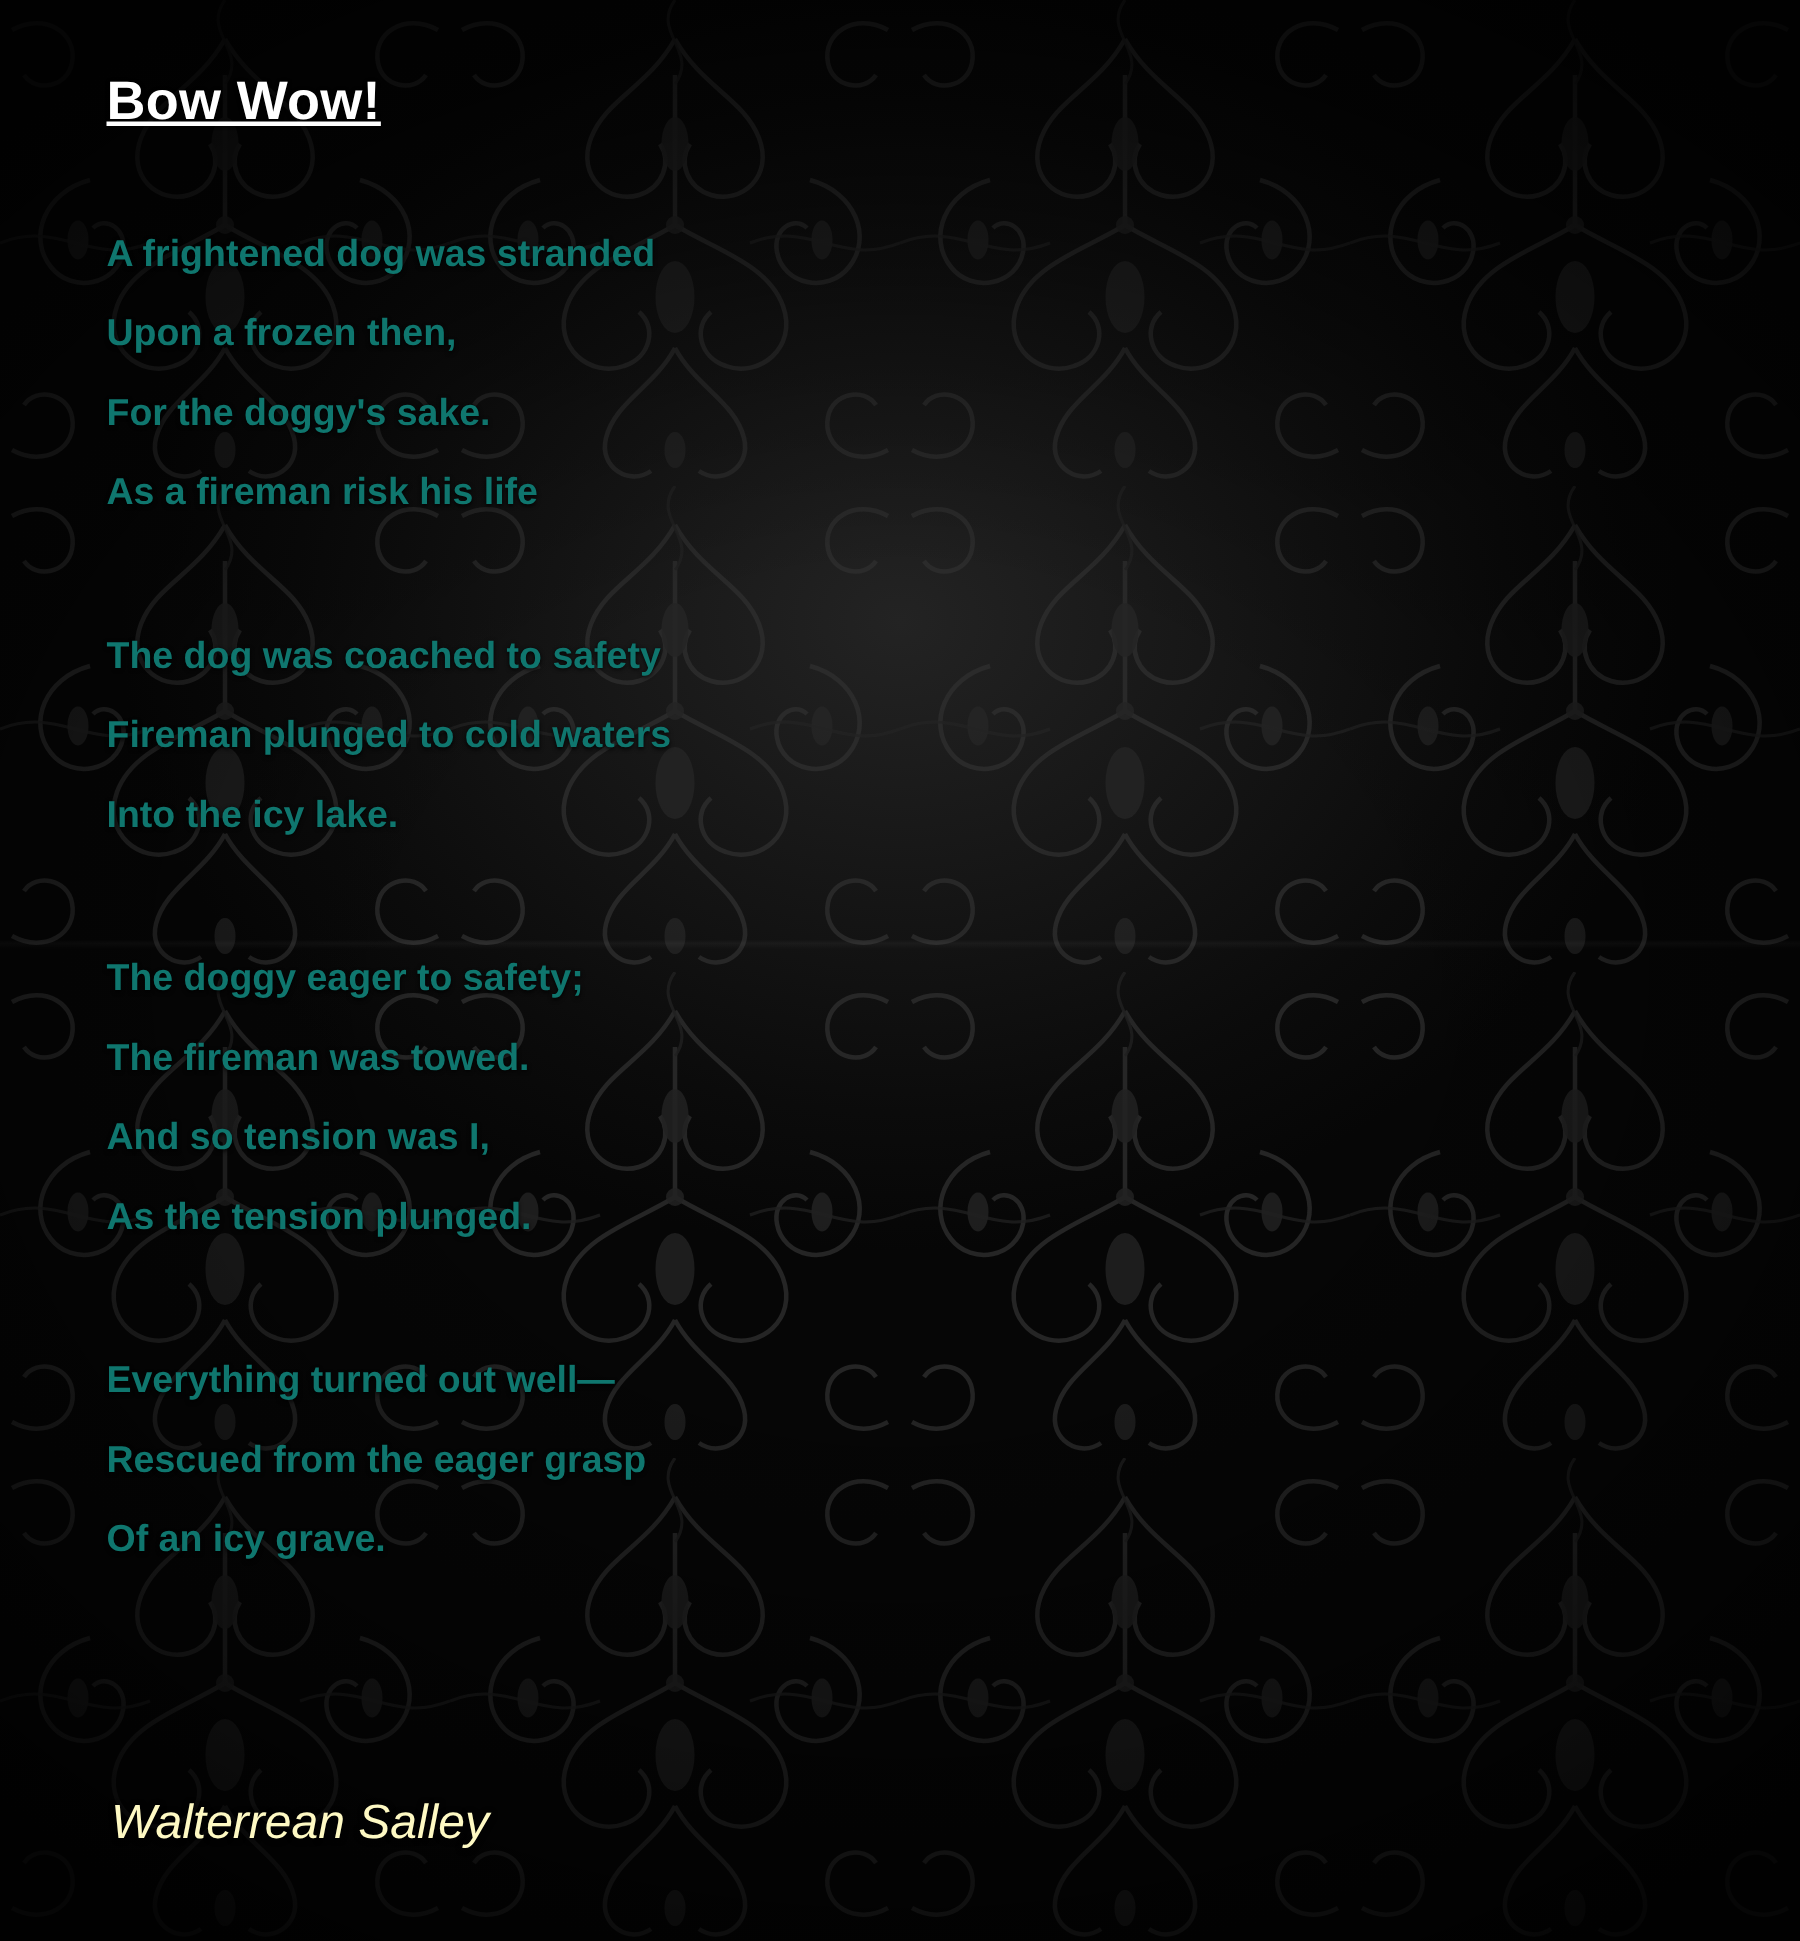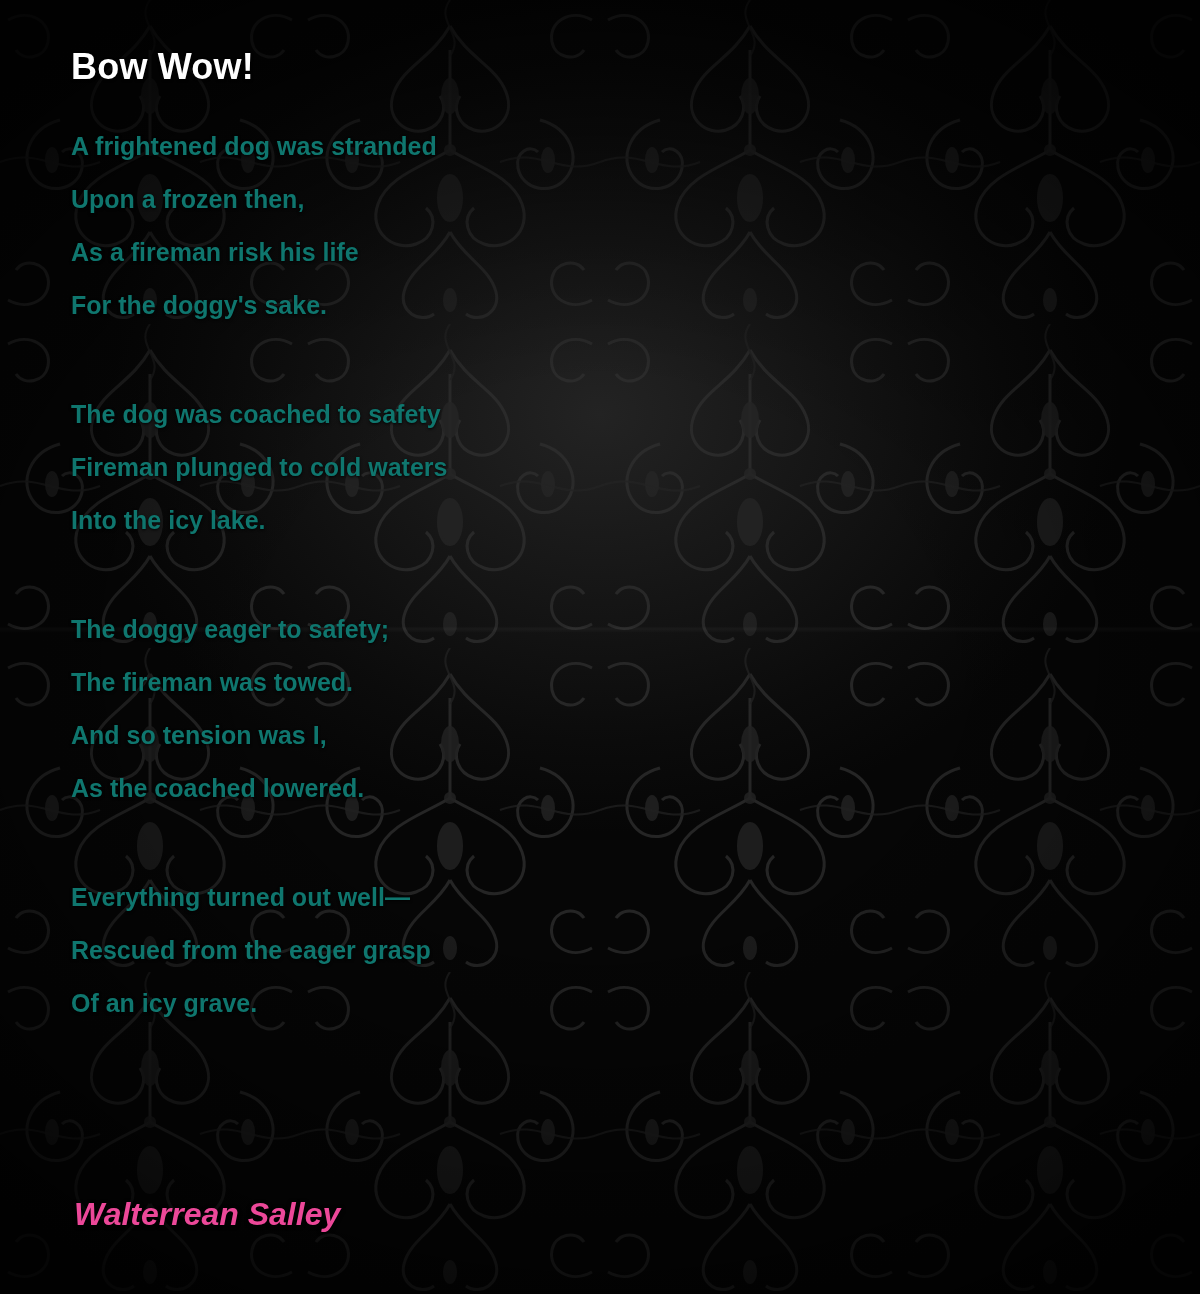--- a/index.html
+++ b/index.html
@@ -43,48 +43,48 @@
   .content {
     position: relative;
     z-index: 5;
     padding: 46px 60px 0 66px;
   }
   .poem-title {
     color: #ffffff;
     font-size: 36px;
     font-weight: bold;
     letter-spacing: 0.2px;
-    margin: 0 0 32px 5px;
+    margin: 0 0 55px 5px;
     text-shadow: 0 1px 3px rgba(0,0,0,0.9);
+    text-decoration: underline;
   }
   .stanza {
     margin: 0 0 56px 5px;
   }
   .stanza:last-of-type {
     margin-bottom: 0;
   }
   .line {
     color: #0f766e;
     font-size: 25px;
     font-weight: bold;
     line-height: 53px;
     white-space: pre;
     text-shadow: 0 1px 3px rgba(0,0,0,0.9);
   }
   .author {
     position: absolute;
     left: 74px;
     top: 1196px;
     z-index: 6;
-    color: #ec4899;
+    color: #fef9c3;
     font-size: 32px;
     font-style: italic;
     font-family: "Liberation Sans", sans-serif;
     text-shadow: 0 1px 4px rgba(0,0,0,0.95);
-    font-weight: bold;
   }
 </style>
 </head>
 <body>
 
 <div id="poem-page">
 
   <div class="bg-layer bg-base"></div>
 
   <svg class="bg-layer bg-damask" width="1200" height="1294" viewBox="0 0 1200 1294" preserveAspectRatio="xMidYMid slice">
@@ -130,35 +130,35 @@
   <div class="bg-layer bg-seamline"></div>
   <div class="bg-layer bg-vignette"></div>
 
   <div class="content">
 
     <h1 class="poem-title">Bow Wow!</h1>
 
     <div class="stanza">
       <div class="line">A frightened dog was stranded</div>
       <div class="line">Upon a frozen then,</div>
+      <div class="line">For the doggy's sake.</div>
       <div class="line">As a fireman risk his life</div>
-      <div class="line">For the doggy's sake.</div>
     </div>
 
     <div class="stanza">
       <div class="line">The dog was coached to safety</div>
       <div class="line">Fireman plunged to cold waters</div>
       <div class="line">Into the icy lake.</div>
     </div>
 
     <div class="stanza">
       <div class="line">The doggy eager to safety;</div>
       <div class="line">The fireman was towed.</div>
       <div class="line">And so tension was I,</div>
-      <div class="line">As the coached lowered.</div>
+      <div class="line">As the tension plunged.</div>
     </div>
 
     <div class="stanza">
       <div class="line">Everything turned out well—</div>
       <div class="line">Rescued from the eager grasp</div>
       <div class="line">Of an icy grave.</div>
     </div>
 
   </div>
 

